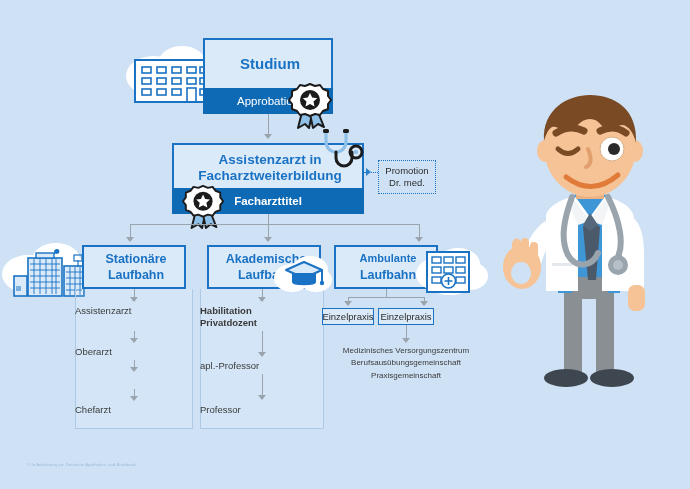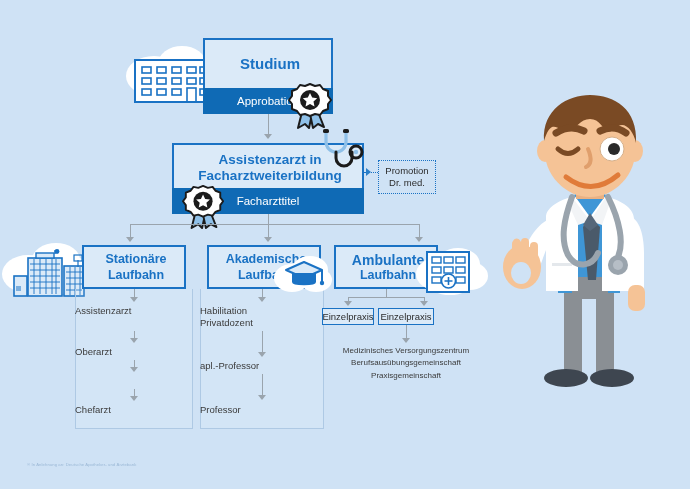--- a/index.html
+++ b/index.html
@@ -166,21 +166,21 @@
     <path d="M22 11 l2.2 4.6 l5 0.6 l-3.7 3.4 l1 5 l-4.5 -2.5 l-4.5 2.5 l1 -5 l-3.7 -3.4 l5 -0.6 z" fill="#ffffff"></path>
   </svg>
 
   <div class="abs vline" style="left:268px; top:114px; height:21px;"></div>
   <div class="abs arrow-down" style="left:264px; top:134px;"></div>
 
   <div class="abs hdr-box" style="left:172px; top:143px; width:192px; height:47px;padding-left:30px;">
     <div class="hdr-title abs" style="left:0; top:7px; width:192px; font-size:13.5px;">Assistenzarzt in</div>
     <div class="hdr-title abs" style="left:0; top:23px; width:192px; font-size:13.5px;">Facharztweiterbildung</div>
   </div>
-  <div class="abs bar" style="left:172px; top:188px; width:192px; height:26px; font-size:11.5px;">
+  <div class="abs bar" style="left:172px; top:188px; width:192px; height:26px; font-size:11.5px;font-weight:bold;">
     <span>Facharzttitel</span>
   </div>
 
   <svg class="abs" style="left:182px; top:184px;" width="44" height="46" viewBox="0 0 46 48">
     <path d="M14 30 L10 46 L17 42 L21 46 L24 32 Z" fill="#8fc0e8" stroke="#1b1b1b" stroke-width="2" stroke-linejoin="round"></path>
     <path d="M30 30 L36 45 L30 42 L25 46 L22 32 Z" fill="#8fc0e8" stroke="#1b1b1b" stroke-width="2" stroke-linejoin="round"></path>
     <path d="M22 2 l5 2 l5 -1 l3 4 l5 2 l0 5 l3 4 l-3 4 l0 5 l-5 2 l-3 4 l-5 -1 l-5 2 l-5 -2 l-5 1 l-3 -4 l-5 -2 l0 -5 l-3 -4 l3 -4 l0 -5 l5 -2 l3 -4 l5 1 z" fill="#ffffff" stroke="#1b1b1b" stroke-width="2" stroke-linejoin="round"></path>
     <circle cx="22" cy="18" r="10" fill="#1b1b1b"></circle>
     <path d="M22 11 l2.2 4.6 l5 0.6 l-3.7 3.4 l1 5 l-4.5 -2.5 l-4.5 2.5 l1 -5 l-3.7 -3.4 l5 -0.6 z" fill="#ffffff"></path>
   </svg>
@@ -295,39 +295,39 @@
   <svg class="abs" style="left:283px; top:258px;" width="42" height="32" viewBox="0 0 42 32">
     <path d="M3 12 L21 4 L39 12 L21 20 Z" fill="#dbeaf8" stroke="#1a72c4" stroke-width="2" stroke-linejoin="round"></path>
     <path d="M10 15 L10 24 C10 27 32 27 32 24 L32 15" fill="#1a72c4" stroke="#1a72c4" stroke-width="2" stroke-linejoin="round"></path>
     <line x1="39" y1="12" x2="39" y2="24" stroke="#1a72c4" stroke-width="2"></line>
     <circle cx="39" cy="25" r="2.2" fill="#1a72c4"></circle>
   </svg>
 
   <div class="abs vline" style="left:262px; top:289px; height:9px;"></div>
   <div class="abs arrow-down" style="left:258px; top:297px;"></div>
 
-  <div class="abs step-text" style="left:200px; top:305px; width:124px;">
+  <div class="abs step-text" style="left:200px; top:305px; width:124px;font-weight:bold;">
     <div>Habilitation</div>
     <div>Privatdozent</div>
   </div>
   <div class="abs vline" style="left:262px; top:331px; height:22px;"></div>
   <div class="abs arrow-down" style="left:258px; top:352px;"></div>
 
   <div class="abs step-text" style="left:200px; top:360px; width:124px;">
     <div>apl.-Professor</div>
   </div>
   <div class="abs vline" style="left:262px; top:374px; height:22px;"></div>
   <div class="abs arrow-down" style="left:258px; top:395px;"></div>
 
   <div class="abs step-text" style="left:200px; top:404px; width:124px;">
     <div>Professor</div>
   </div>
 
   <div class="abs hdr-box" style="left:334px; top:245px; width:104px; height:44px;">
-    <div class="hdr-title abs" style="left:0; top:5px; width:104px; font-size:14px;">Ambulante</div>
+    <div class="hdr-title abs" style="left:0; top:5px; width:104px; font-size:11px;">Ambulante</div>
     <div class="hdr-title abs" style="left:0; top:21px; width:104px; font-size:12.5px;">Laufbahn</div>
   </div>
 
   <svg class="abs" style="left:414px; top:244px;" width="74" height="52">
     <g fill="#ffffff">
       <ellipse cx="22" cy="30" rx="20" ry="16"></ellipse>
       <ellipse cx="44" cy="20" rx="22" ry="16"></ellipse>
       <ellipse cx="56" cy="32" rx="18" ry="14"></ellipse>
       <ellipse cx="36" cy="40" rx="22" ry="11"></ellipse>
     </g>

